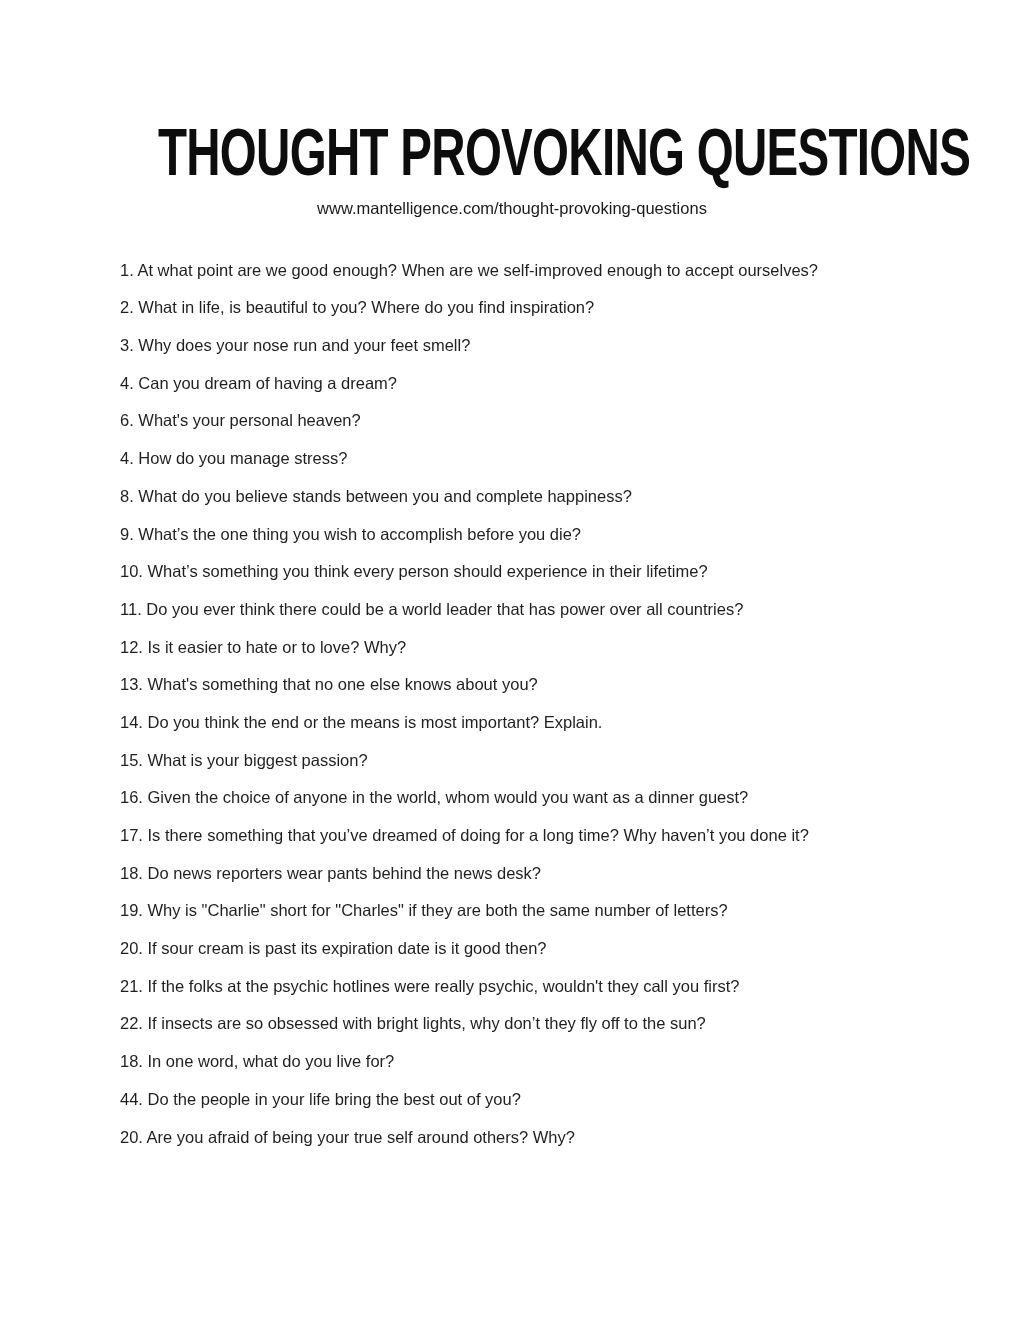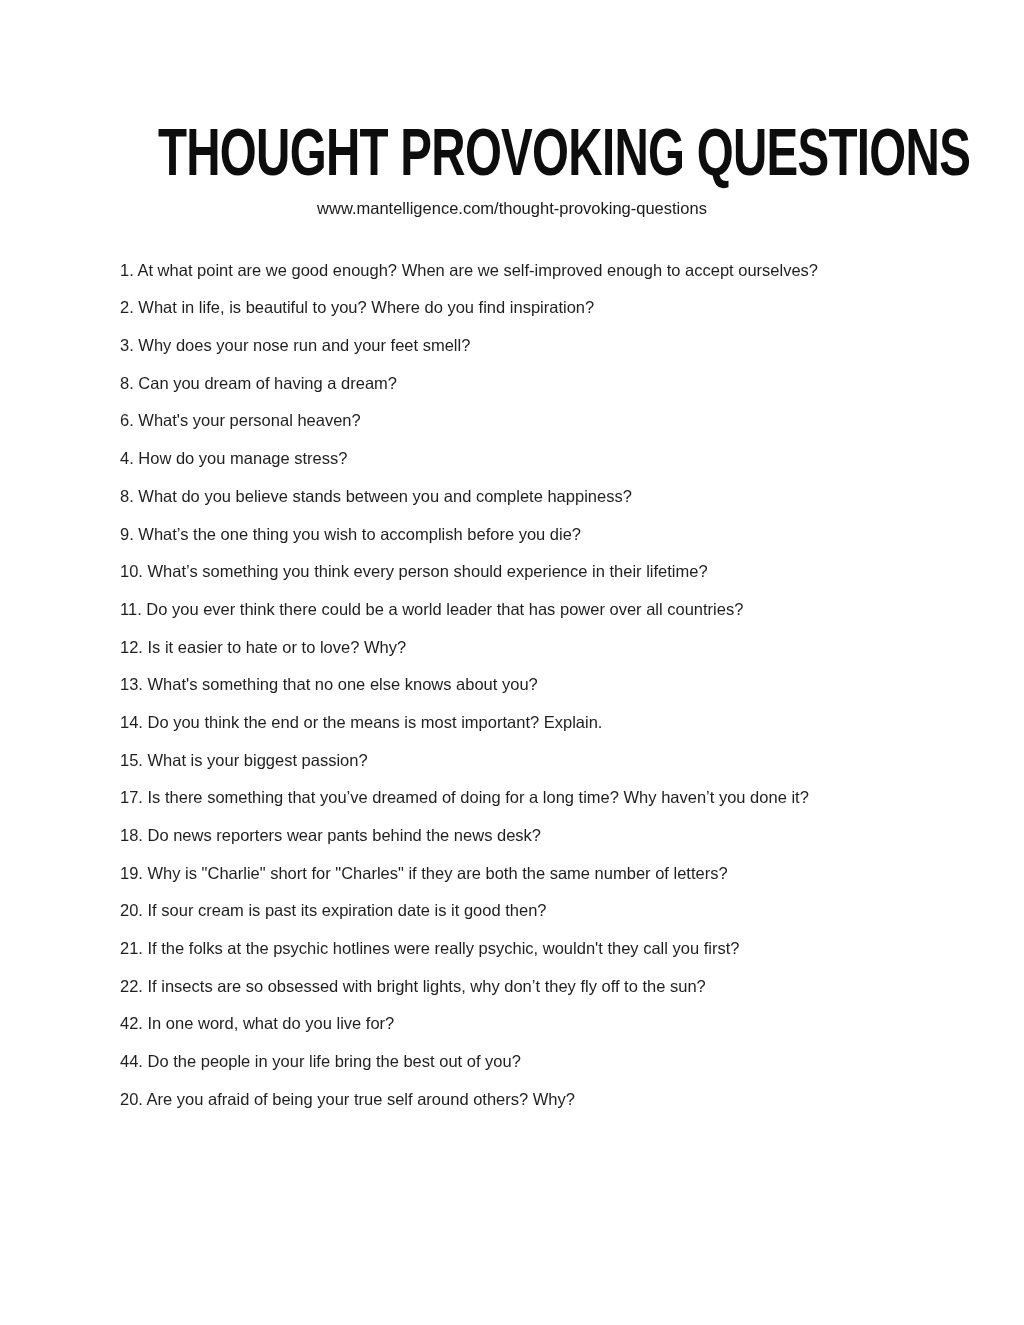--- a/index.html
+++ b/index.html
@@ -55,34 +55,35 @@
 
 <div class="page">
   <div class="header">
     <div class="title">THOUGHT PROVOKING QUESTIONS</div>
     <div class="url">www.mantelligence.com/thought-provoking-questions</div>
   </div>
   <div class="questions">
     <p class="q">1. At what point are we good enough? When are we self-improved enough to accept ourselves?</p>
     <p class="q">2. What in life, is beautiful to you? Where do you find inspiration?</p>
     <p class="q">3. Why does your nose run and your feet smell?</p>
-    <p class="q">8. Can you dream of having a dream?</p>
+    <p class="q">4. Can you dream of having a dream?</p>
     <p class="q">6. What's your personal heaven?</p>
     <p class="q">4. How do you manage stress?</p>
     <p class="q">8. What do you believe stands between you and complete happiness?</p>
     <p class="q">9. What’s the one thing you wish to accomplish before you die?</p>
     <p class="q">10. What’s something you think every person should experience in their lifetime?</p>
     <p class="q">11. Do you ever think there could be a world leader that has power over all countries?</p>
     <p class="q">12. Is it easier to hate or to love? Why?</p>
     <p class="q">13. What's something that no one else knows about you?</p>
     <p class="q">14. Do you think the end or the means is most important? Explain.</p>
     <p class="q">15. What is your biggest passion?</p>
+    <p class="q">16. Given the choice of anyone in the world, whom would you want as a dinner guest?</p>
     <p class="q">17. Is there something that you’ve dreamed of doing for a long time? Why haven’t you done it?</p>
     <p class="q">18. Do news reporters wear pants behind the news desk?</p>
     <p class="q">19. Why is "Charlie" short for "Charles" if they are both the same number of letters?</p>
     <p class="q">20. If sour cream is past its expiration date is it good then?</p>
     <p class="q">21. If the folks at the psychic hotlines were really psychic, wouldn't they call you first?</p>
     <p class="q">22. If insects are so obsessed with bright lights, why don’t they fly off to the sun?</p>
-    <p class="q">42. In one word, what do you live for?</p>
+    <p class="q">18. In one word, what do you live for?</p>
     <p class="q">44. Do the people in your life bring the best out of you?</p>
     <p class="q">20. Are you afraid of being your true self around others? Why?</p>
   </div>
 </div>
 
 </body></html>

